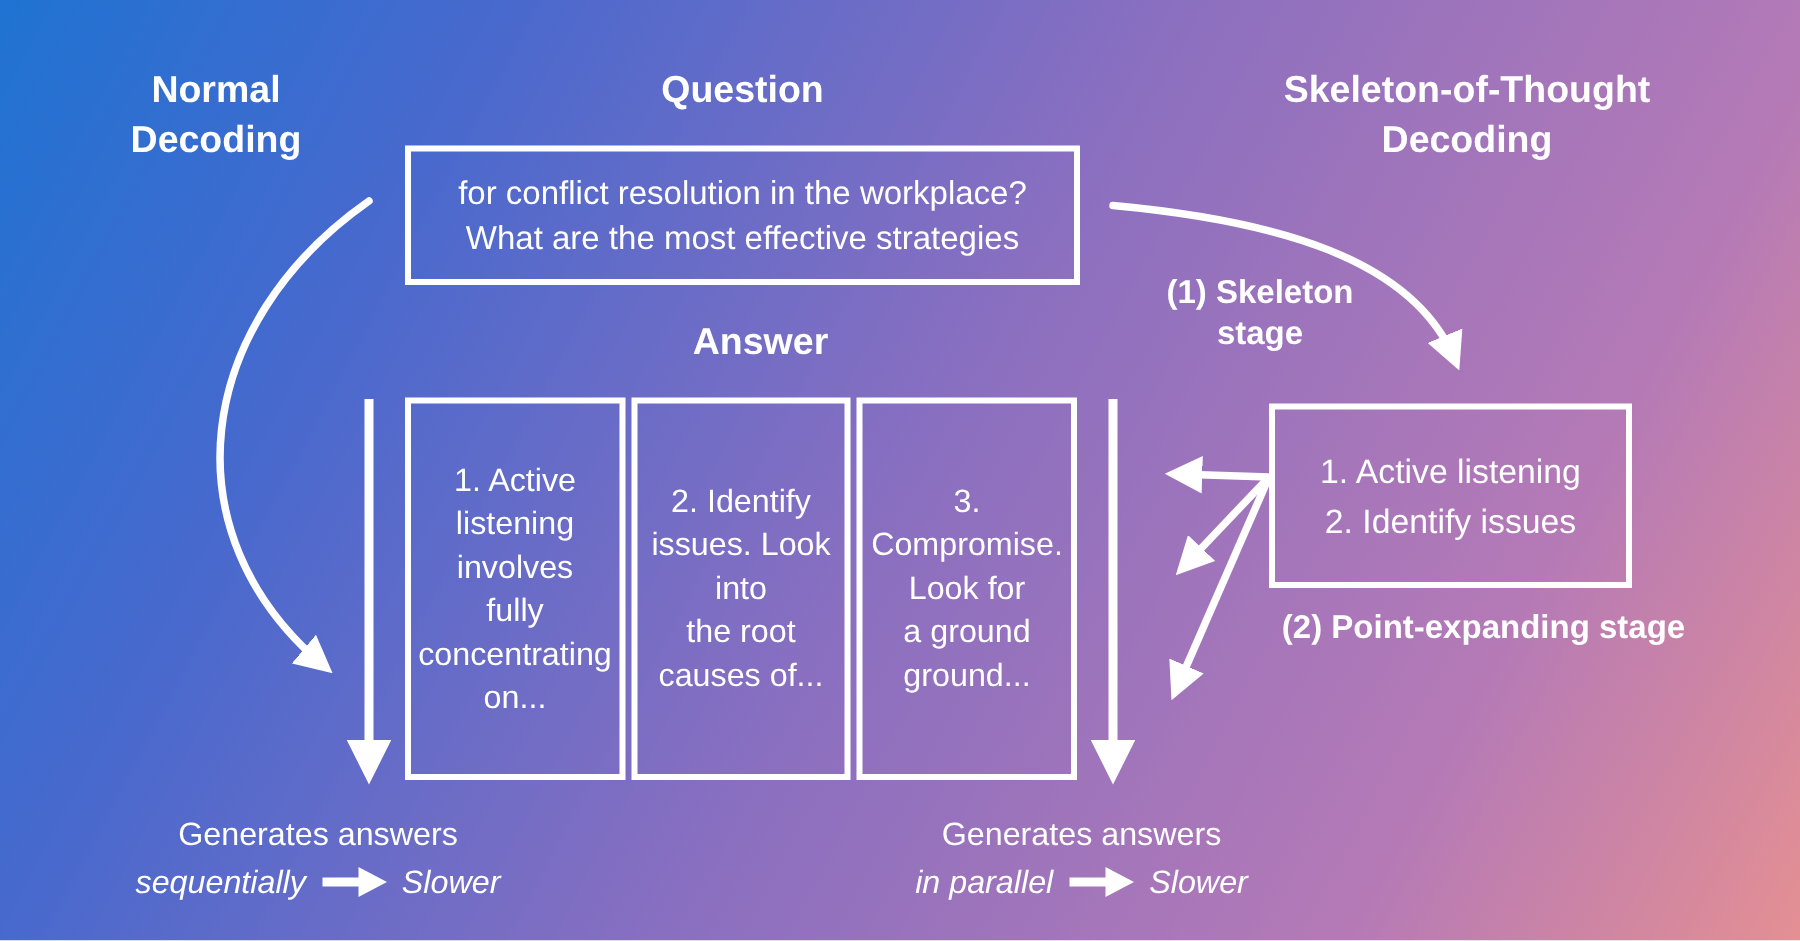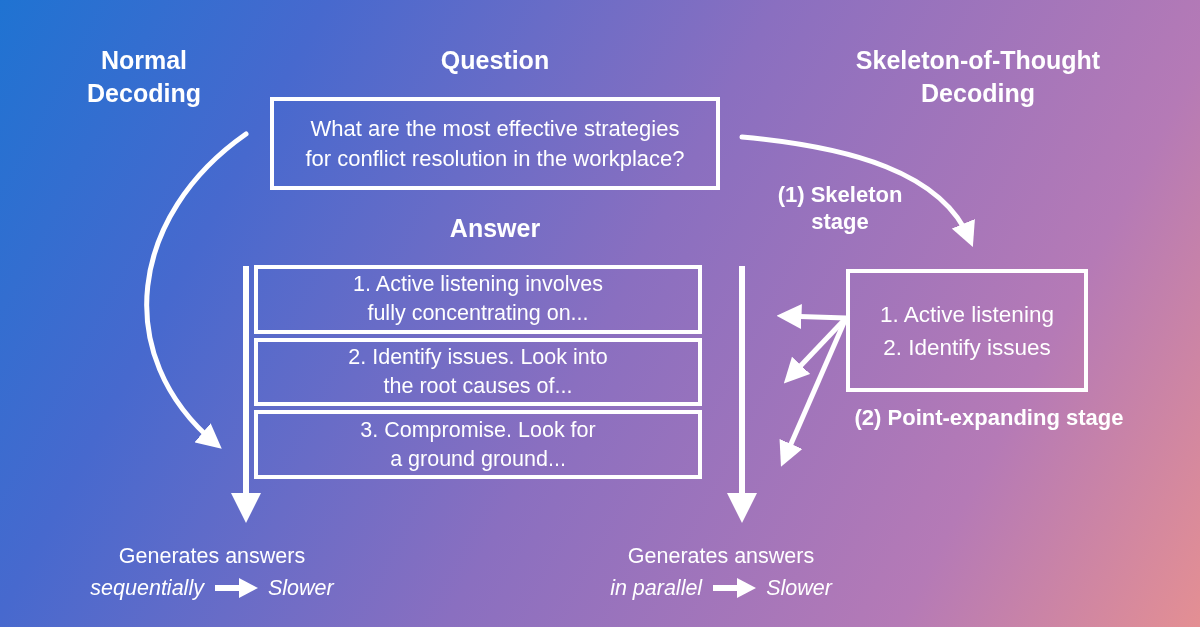--- a/index.html
+++ b/index.html
@@ -24,22 +24,22 @@
     border:4px solid #ffffff;
     box-sizing:border-box;
     display:flex;
     flex-direction:column;
     justify-content:center;
     text-align:center;
   }
   .question-box { left:270px; top:97px; width:450px; height:93px; font-size:22px; line-height:30px; }
   .answer-stack {
     position:absolute;
-    left:254px; top:265px; width:448px; height:214px;
-    display:flex; flex-direction:column; gap:4px;
+    left:270px; top:265px; width:448px; height:255px;
+    display:flex; flex-direction:row; gap:4px;
   }
   .answer-box {
     flex:1;
     border:4px solid #ffffff;
     box-sizing:border-box;
     display:flex; flex-direction:column; justify-content:center;
     text-align:center;
     font-size:21.5px; line-height:29px;
   }
   .skeleton-box { left:846px; top:269px; width:242px; height:123px; font-size:22.5px; line-height:33px; }
@@ -96,25 +96,25 @@
   </div>
 
   <div class="hdr" style="left:395px; top:44px; width:200px;">Question</div>
 
   <div class="hdr" style="left:828px; top:44px; width:300px;">
     <div>Skeleton-of-Thought</div>
     <div>Decoding</div>
   </div>
 
   <div class="wbox question-box">
+    <div>for conflict resolution in the workplace?</div>
     <div>What are the most effective strategies</div>
-    <div>for conflict resolution in the workplace?</div>
   </div>
 
-  <div class="hdr" style="left:395px; top:212px; width:200px;">Answer</div>
+  <div class="hdr" style="left:407px; top:212px; width:200px;">Answer</div>
 
   <div class="answer-stack">
     <div class="answer-box">
       <div>1. Active listening involves</div>
       <div>fully concentrating on...</div>
     </div>
     <div class="answer-box">
       <div>2. Identify issues. Look into</div>
       <div>the root causes of...</div>
     </div>

